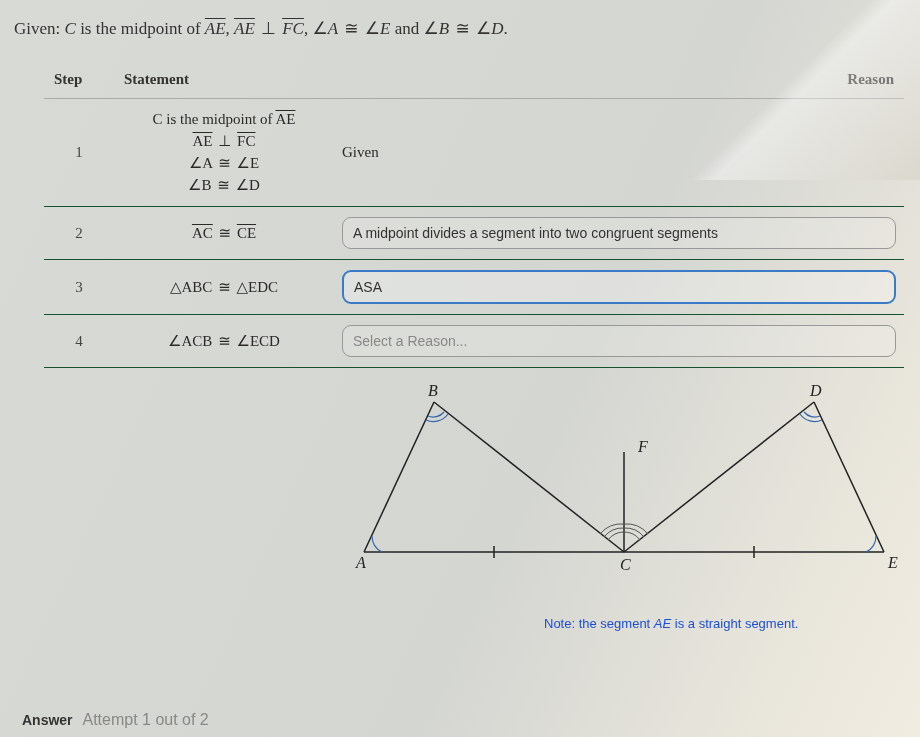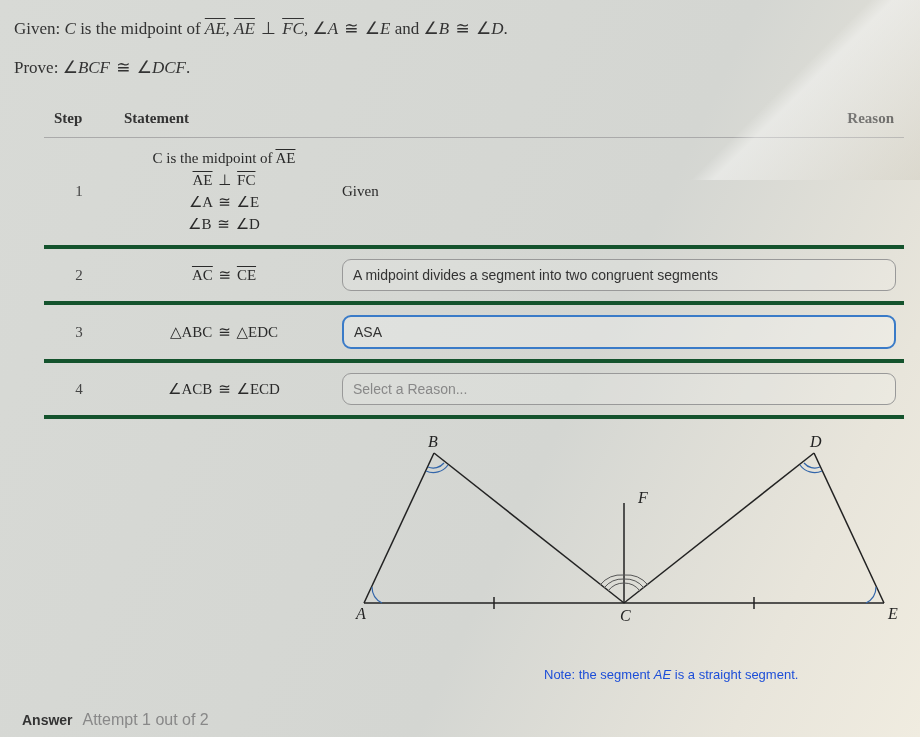--- a/index.html
+++ b/index.html
@@ -49,21 +49,21 @@
     padding: 8px 10px 10px 10px;
     text-align: left;
     border-bottom: 1px solid #aaa;
   }
   table.proof th.step-col { width: 70px; text-align: left;}
   table.proof th.stmt-col { width: 220px; text-align: left;}
   table.proof th.reason-col { text-align: right; }
   table.proof td {
     padding: 10px 8px;
     font-size: 15px;
-    border-bottom: 4px solid #14532d;
+    border-bottom: 1px solid #14532d;
     vertical-align: middle;
   }
   td.step { text-align: center; color: #444;}
   td.stmt { text-align: center; font-family: 'Times New Roman', serif; }
   td.stmt .line { display: block; padding: 2px 0;}
   td.reason { }
   .reason-box {
     border: 1px solid #999;
     background: rgba(255,255,255,0.15);
     padding: 7px 10px;
@@ -121,23 +121,20 @@
 <body>
 
 <div class="page-fold"></div>
 
 <div class="content">
 
   <div class="given">
     <span>Given: </span><span class="var">C</span><span> is the midpoint of </span><span class="ov var">AE</span><span>, </span><span class="ov var">AE</span> <span class="perp"></span> <span class="ov var">FC</span><span>, </span><span class="ang"><span class="var">A</span></span> <span class="cong"></span> <span class="ang"><span class="var">E</span></span><span> and </span><span class="ang"><span class="var">B</span></span> <span class="cong"></span> <span class="ang"><span class="var">D</span></span><span>.</span>
   </div>
 
-  <div class="prove">
-    <span>Prove: </span><span class="ang"><span class="var">BCF</span></span> <span class="cong"></span> <span class="ang"><span class="var">DCF</span></span><span>.</span>
-  </div>
 
   <table class="proof">
     <thead>
       <tr>
         <th class="step-col">Step</th>
         <th class="stmt-col">Statement</th>
         <th class="reason-col">Reason</th>
       </tr>
     </thead>
     <tbody>

